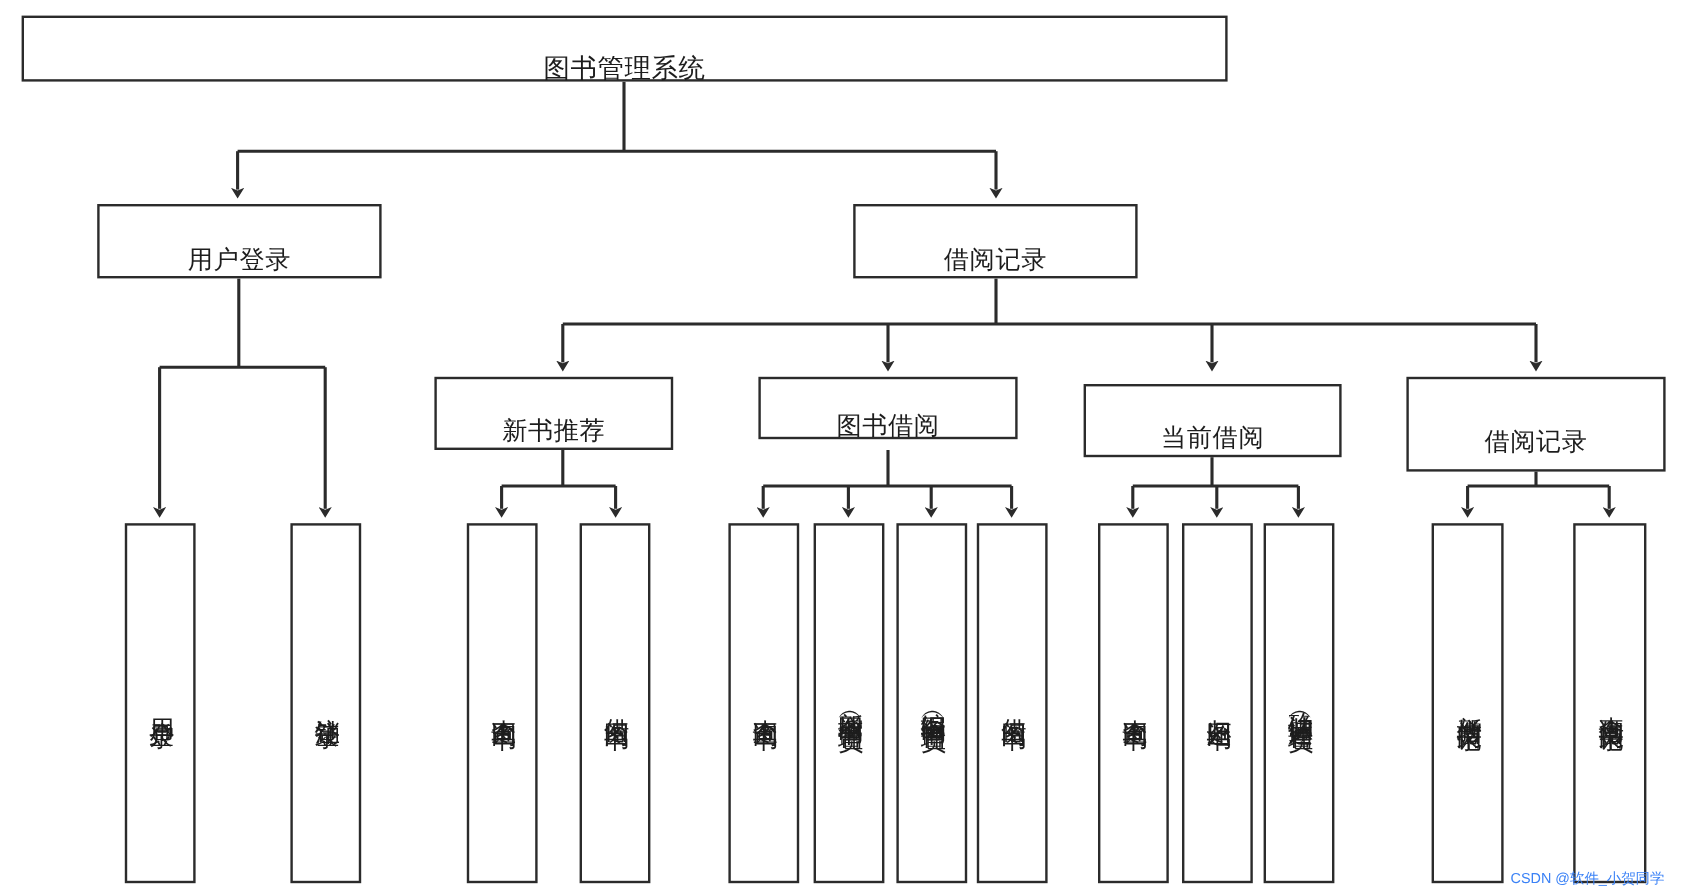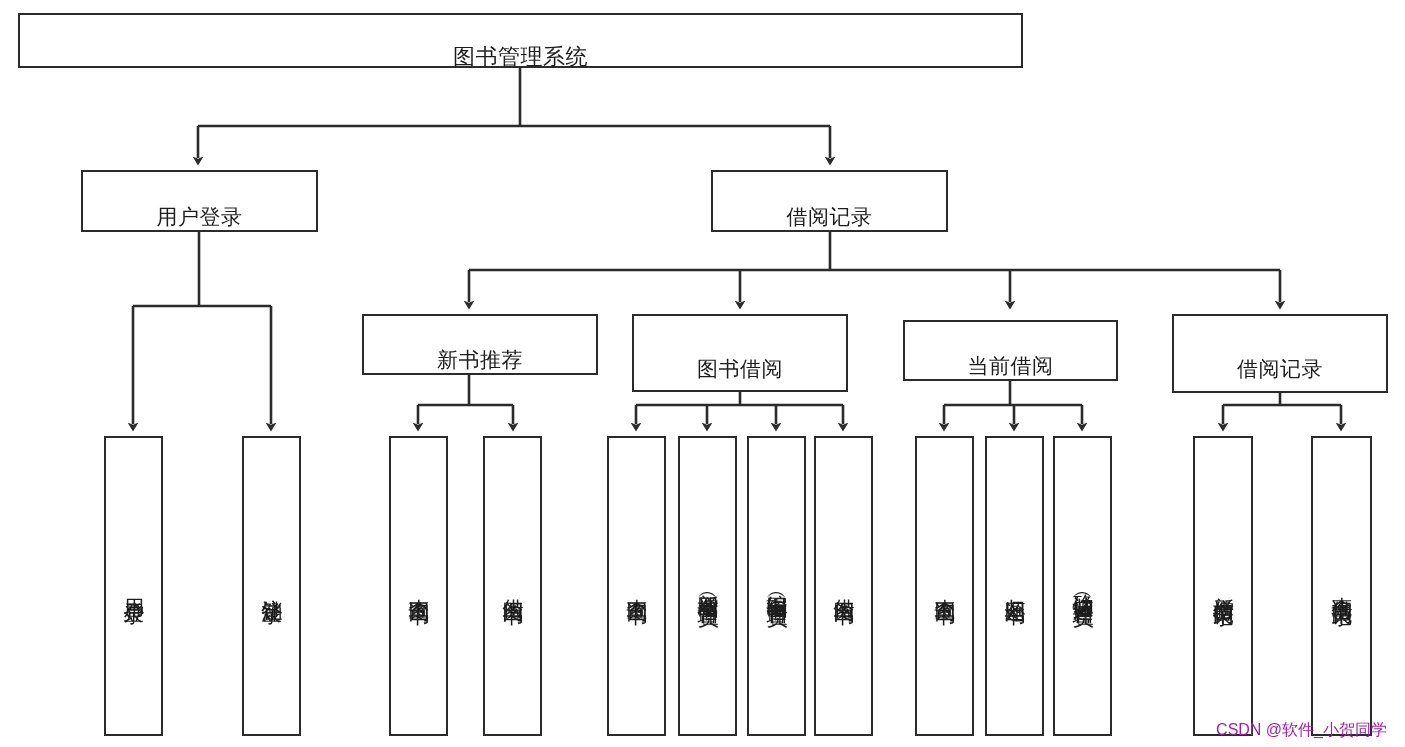--- a/index.html
+++ b/index.html
@@ -62,22 +62,22 @@
     font-size: 21px;
     line-height: 1.18;
     letter-spacing: 2px;
     max-height: 100%;
     white-space: normal;
   }
   .watermark {
     position: absolute;
     right: 18px;
     bottom: 6px;
-    font-size: 16px;
-    color: #a21caf;
+    font-size: 12px;
+    color: #3b82f6;
     white-space: nowrap;
     user-select: none;
   }
 </style>
 </head>
 <body>
 
 <div id="canvas">
 
   <svg class="connectors" viewBox="0 0 1405 747" xmlns="http://www.w3.org/2000/svg">
@@ -134,24 +134,24 @@
     <span class="label">图书管理系统</span>
   </div>
 
   <div class="node h" style="left:81px; top:170px; width:237px; height:62px;">
     <span class="label">用户登录</span>
   </div>
   <div class="node h" style="left:711px; top:170px; width:237px; height:62px;">
     <span class="label">借阅记录</span>
   </div>
 
-  <div class="node h" style="left:362px; top:314px; width:236px; height:61px;">
+  <div class="node h" style="left:362px; top:314px; width:199px; height:61px;">
     <span class="label">新书推荐</span>
   </div>
-  <div class="node h" style="left:632px; top:314px; width:216px; height:78px;">
+  <div class="node h" style="left:632px; top:314px; width:216px; height:52px;">
     <span class="label">图书借阅</span>
   </div>
   <div class="node h" style="left:903px; top:320px; width:215px; height:61px;">
     <span class="label">当前借阅</span>
   </div>
   <div class="node h" style="left:1172px; top:314px; width:216px; height:79px;">
     <span class="label">借阅记录</span>
   </div>
 
   <div class="node v" style="left:104px; top:436px; width:59px; height:300px;">

